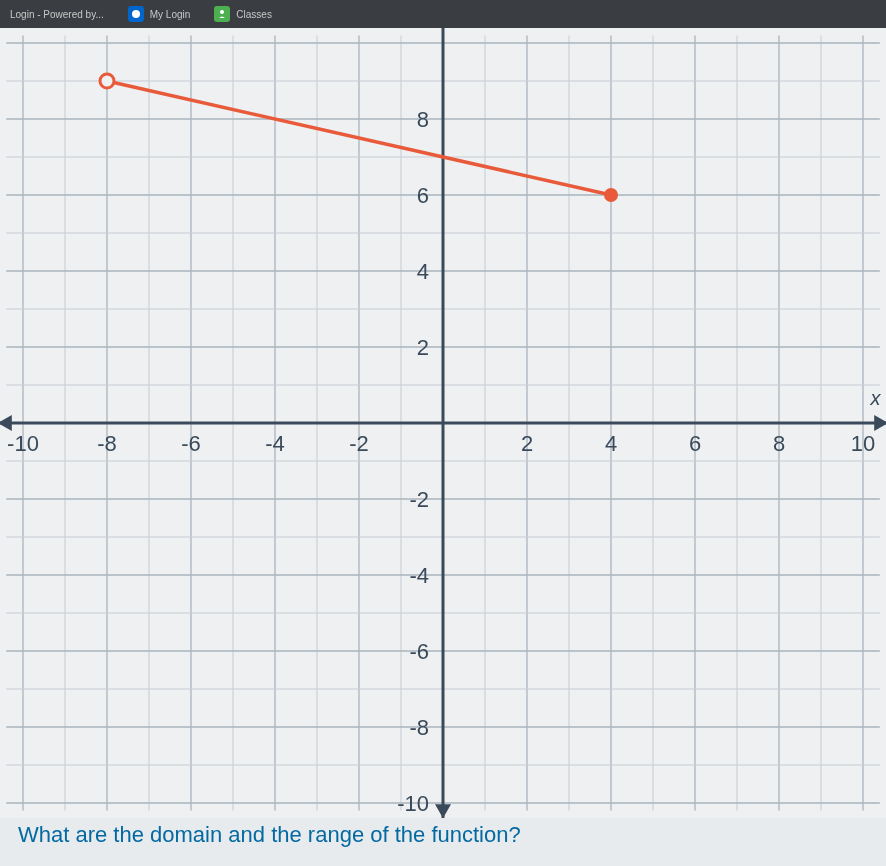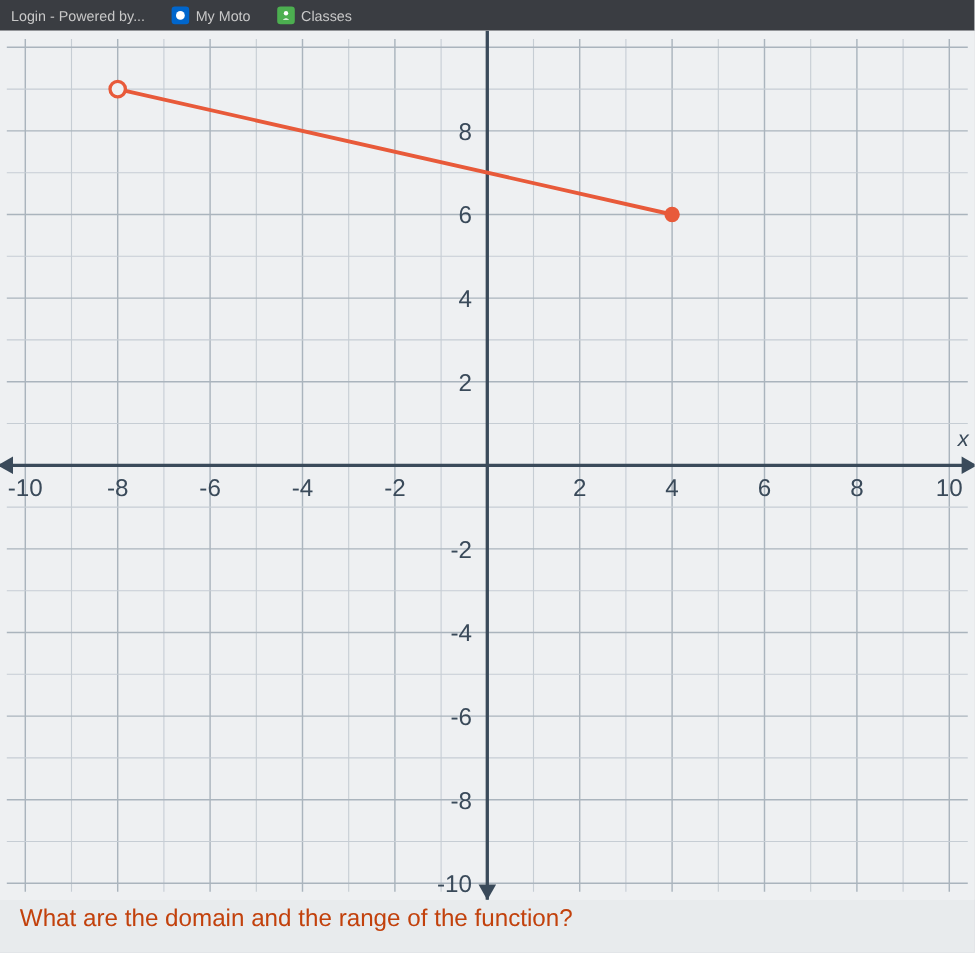--- a/index.html
+++ b/index.html
@@ -11,21 +11,21 @@
       overflow: hidden;
     }
     .bookmarks-bar {
       background: #3a3d42;
       height: 28px;
       display: flex;
       align-items: center;
       padding: 0 4px;
       gap: 12px;
       color: #c8c8c8;
-      font-size: 13px;
+      font-size: 10px;
       font-weight: 500;
     }
     .bookmark-item {
       display: flex;
       align-items: center;
       gap: 6px;
       padding: 2px 6px;
       cursor: pointer;
       white-space: nowrap;
     }
@@ -66,38 +66,38 @@
     }
     .axis-label-italic {
       font-style: italic;
       font-size: 20px;
     }
     .question-text {
       position: absolute;
       bottom: 18px;
       left: 18px;
       font-size: 22px;
-      color: #c2410c;
+      color: #0369a1;
       font-weight: 400;
     }
   </style>
 </head>
 <body>
 
 <div class="bookmarks-bar">
   <div class="bookmark-item">
     <span>Login - Powered by...</span>
   </div>
   <div class="bookmark-item">
     <span class="bookmark-icon icon-blue">
       <svg width="10" height="10" viewBox="0 0 10 10">
           <circle cx="5" cy="5" r="4" fill="#fff"></circle>
         </svg>
     </span>
-    <span>My Moto</span>
+    <span>My Login</span>
   </div>
   <div class="bookmark-item">
     <span class="bookmark-icon icon-green">
       <svg width="10" height="10" viewBox="0 0 10 10">
           <circle cx="5" cy="3" r="2" fill="#fff"></circle>
           <path d="M2 9 Q5 6 8 9" fill="#fff"></path>
         </svg>
     </span>
     <span>Classes</span>
   </div>

